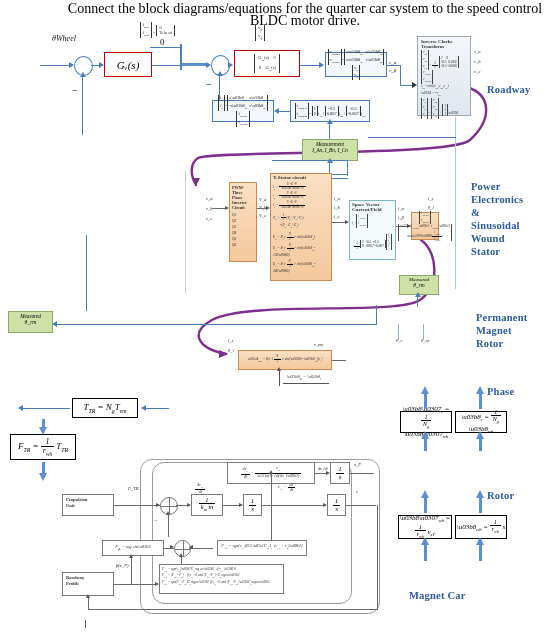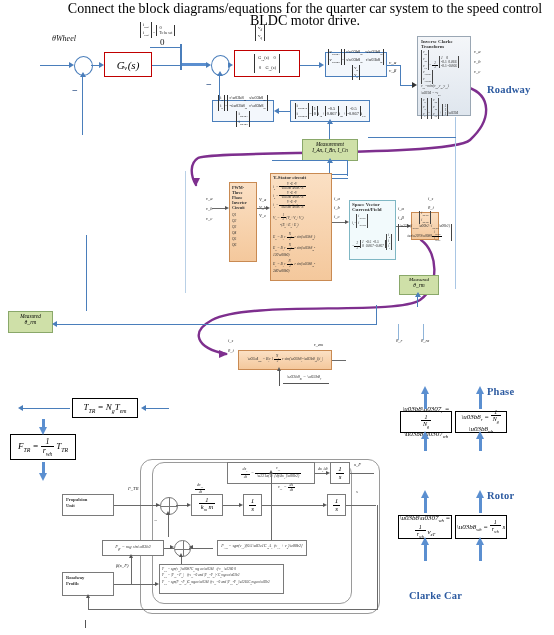--- a/index.html
+++ b/index.html
@@ -336,28 +336,41 @@
         tan\u207b\u00b9<span class="frac" style="font-size:3px;"><span class="n">i<span class="sub">\u03b2</span></span><span class="d">i<span class="sub">\u03b1</span></span></span>
       </span>
     </span>
   </div>
 
   <div class="tiny" style="left:428px;top:196px;">i_s</div>
   <div class="tiny" style="left:428px;top:205px;">θ_i</div>
 
   <div class="abs" style="left:185px;top:171px;width:276px;height:122px;border:1px solid #b9d0e6;border-left:1px solid #b9d0e6;box-sizing:border-box;border-top:none;border-right:none;border-bottom:none;"></div>
 
+  <div class="sect-label" style="left:471px;top:180px;line-height:13px;">
+    <span>Power</span><br>
+    <span>Electronics</span><br>
+    <span>&amp;</span><br>
+    <span>Sinusoidal</span><br>
+    <span>Wound</span><br>
+    <span>Stator</span>
+  </div>
 
   <div class="box box-green" style="left:399px;top:275px;width:40px;height:20px;display:block;padding:1px 2px;">
     <div style="font-style:italic;font-size:5px;">Measured</div>
     <div style="font-style:italic;font-size:5.4px;">θ_rm</div>
   </div>
   <div class="ln ln-v" style="left:417px;top:295px;height:12px;"></div>
   <div class="arr arr-u" style="left:414.5px;top:292px;"></div>
 
+  <div class="sect-label" style="left:476px;top:311px;line-height:13px;">
+    <span>Permanent</span><br>
+    <span>Magnet</span><br>
+    <span>Rotor</span>
+  </div>
 
   <div class="box box-green" style="left:8px;top:311px;width:45px;height:22px;display:block;padding:1px 2px;">
     <div style="font-style:italic;font-size:5.2px;">Measured</div>
     <div style="font-style:italic;font-size:5.6px;">θ_rm</div>
   </div>
   <div class="ln ln-v" style="left:86px;top:235px;height:76px;"></div>
   <div class="ln ln-h" style="left:56px;top:324px;width:321px;"></div>
   <div class="arr arr-l" style="left:52px;top:321px;"></div>
   <div class="ln ln-v" style="left:376px;top:305px;height:20px;"></div>
 
@@ -439,21 +452,21 @@
   <div class="box box-black" style="left:455px;top:515px;width:52px;height:24px;">
     <span style="font-style:italic;font-size:7px;">
       \u03b8<span class="sub">wh</span> = <span class="frac" style="font-size:6px;"><span class="n">1</span><span class="d">r<span class="sub">wh</span></span></span> s
     </span>
   </div>
   <div class="ln ln-v thick" style="left:479px;top:497px;height:16px;width:2.5px;"></div>
   <div class="big-arr-u" style="position:absolute;left:475.5px;top:490px;"></div>
   <div class="ln ln-v thick" style="left:479px;top:541px;height:20px;width:2.5px;"></div>
   <div class="big-arr-u" style="position:absolute;left:475.5px;top:537px;"></div>
 
-  <div class="sect-label" style="left:409px;top:590px;">Clarke Car</div>
+  <div class="sect-label" style="left:409px;top:590px;">Magnet Car</div>
 
   <div class="box box-round" style="left:140px;top:459px;width:240px;height:155px;display:block;border-radius:12px;"></div>
   <div class="box box-round" style="left:152px;top:462px;width:200px;height:142px;display:block;border-radius:12px;"></div>
 
   <div class="box box-plain" style="left:227px;top:462px;width:88px;height:22px;">
     <span class="micro" style="font-size:4.4px;">
       <span class="frac" style="font-size:4px;"><span class="n">dx<span class="sub">F</span></span><span class="d">dt</span></span>
       =
       <span class="frac" style="font-size:4px;"><span class="n">v<span class="sub">xT</span></span><span class="d">\u221a(1+[df/dx<span class="sub">F</span>]\u00b2)</span></span>
     </span>

